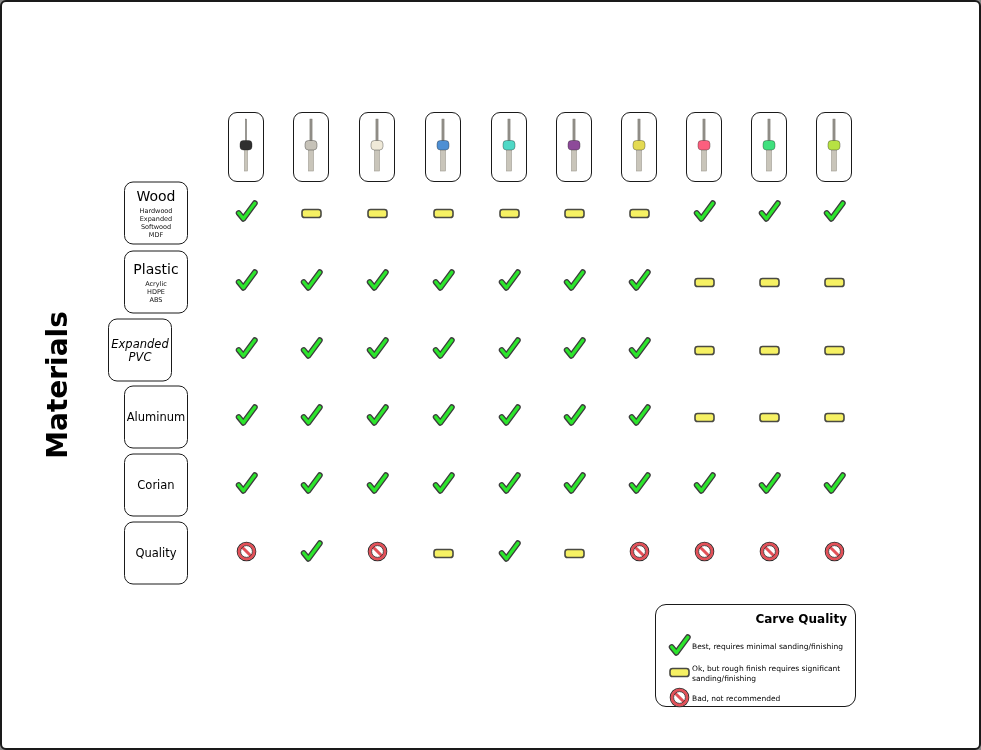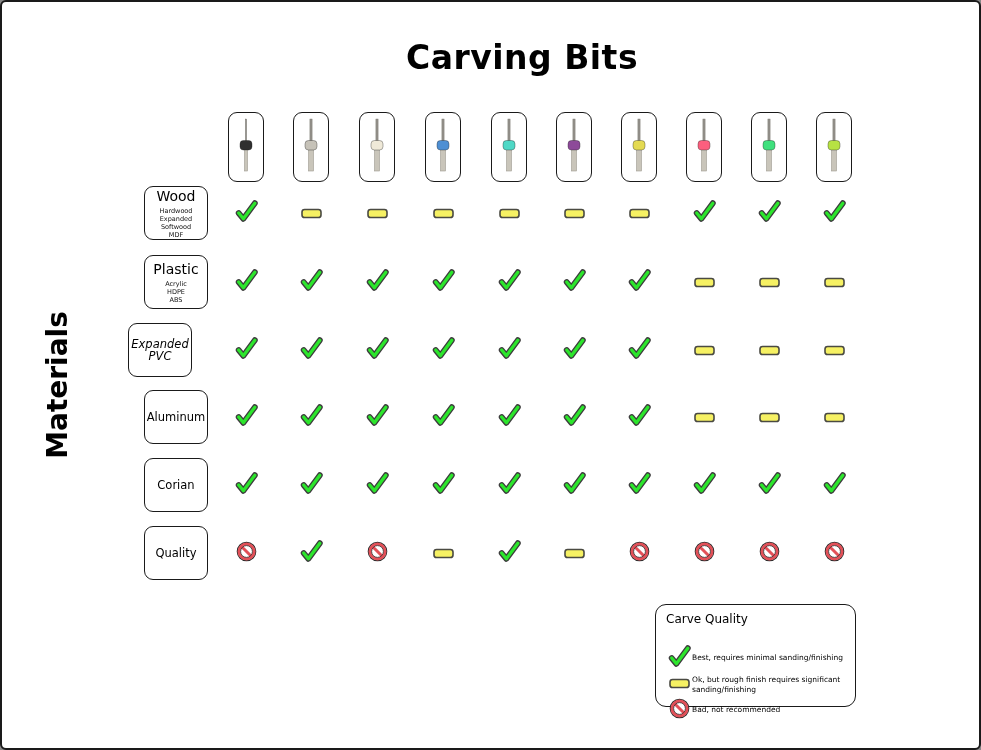--- a/index.html
+++ b/index.html
@@ -17,46 +17,44 @@
     transform:translate(-50%,-50%) rotate(-90deg);
     font-size:28px; font-weight:bold; color:#000; white-space:nowrap;
   }
   .abs-center { position:absolute; transform:translate(-50%,-50%); }
   .bit-card {
     width:36px; height:70px; background:#fff;
     border:1.8px solid #1a1a1a; border-radius:9px; box-sizing:border-box;
     display:flex; align-items:center; justify-content:center;
   }
   .material-box {
-    width:64px; height:54px; background:#fff;
+    width:64px; height:63px; background:#fff;
     border:1.5px solid #1a1a1a; border-radius:9px; box-sizing:border-box;
     display:flex; flex-direction:column; align-items:center; justify-content:center;
     text-align:center;
-    margin-left:20px;
   }
   .material-label-lg { font-size:14px; color:#000; line-height:16px; }
   .material-label-sm { font-size:11.5px; color:#000; line-height:12.5px; }
   .material-sublabels { font-size:6.5px; color:#111; line-height:8px; margin-top:3px; }
   .cell { width:28px; height:28px; display:flex; align-items:center; justify-content:center; }
   .legend {
     position:absolute; left:653px; top:602px; width:201px; height:103px;
     background:#fff; border:1.4px solid #1a1a1a; border-radius:11px; box-sizing:border-box;
     padding:7px 8px 4px 10px;
   }
-  .legend-title { text-align:left; font-size:12px; font-weight:normal; color:#000; margin-bottom:18px; }
+  .legend-title { text-align:right; font-size:12px; font-weight:bold; color:#000; margin-bottom:7px; }
   .legend-row { display:flex; align-items:center; margin-bottom:4px; }
   .legend-icon { width:26px; display:flex; justify-content:center; flex-shrink:0; padding-top:0px; }
   .legend-text { font-size:7.5px; line-height:9.5px; color:#000; width:168px; padding-top:3px; }
 </style>
 </head>
 <body>
 
 <div class="page">
 
-  <div class="chart-title">Carving Bits</div>
 
   <div class="materials-label">Materials</div>
 
   <div id="bits-row">
       <div class="bit-card abs-center" style="left: 244px; top: 145px;">
         <span><svg width="32" height="62" viewBox="0 0 32 62">
     <rect x="14.5" y="30" width="3" height="27" fill="#c9c5ba" stroke="#9d9a90" stroke-width="0.6"></rect>
     <rect x="15.3" y="5" width="1.4" height="26" fill="#93908a" stroke="#76736c" stroke-width="0.4"></rect>
     <rect x="10" y="26.5" width="12" height="9.5" rx="3.4" fill="#2f2f2f" stroke="rgba(30,30,30,0.45)" stroke-width="0.8"></rect>
   </svg></span>

